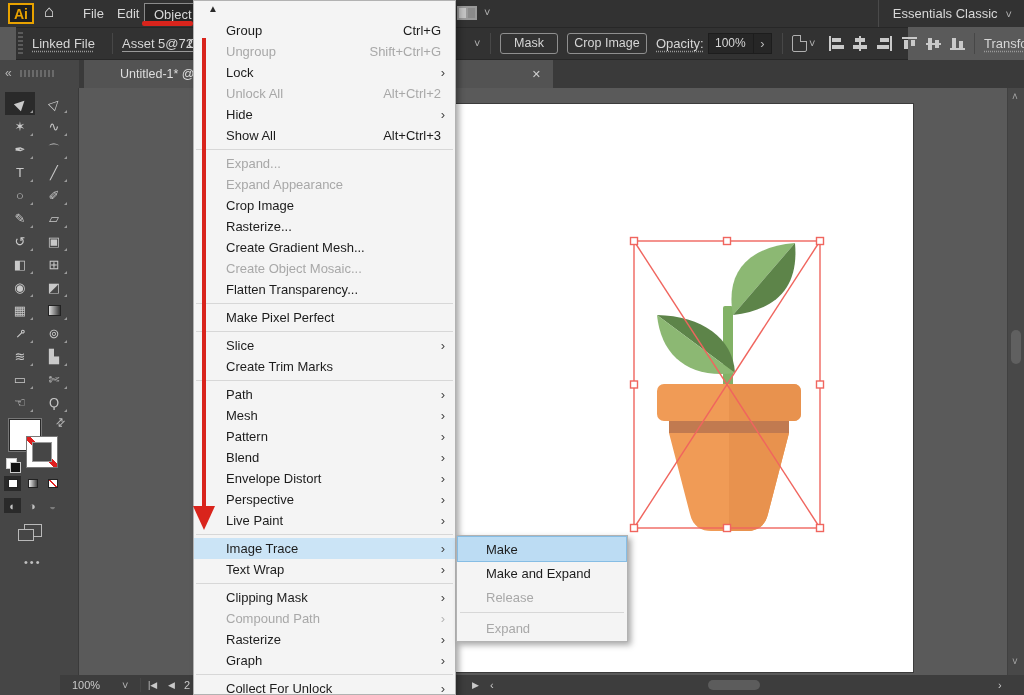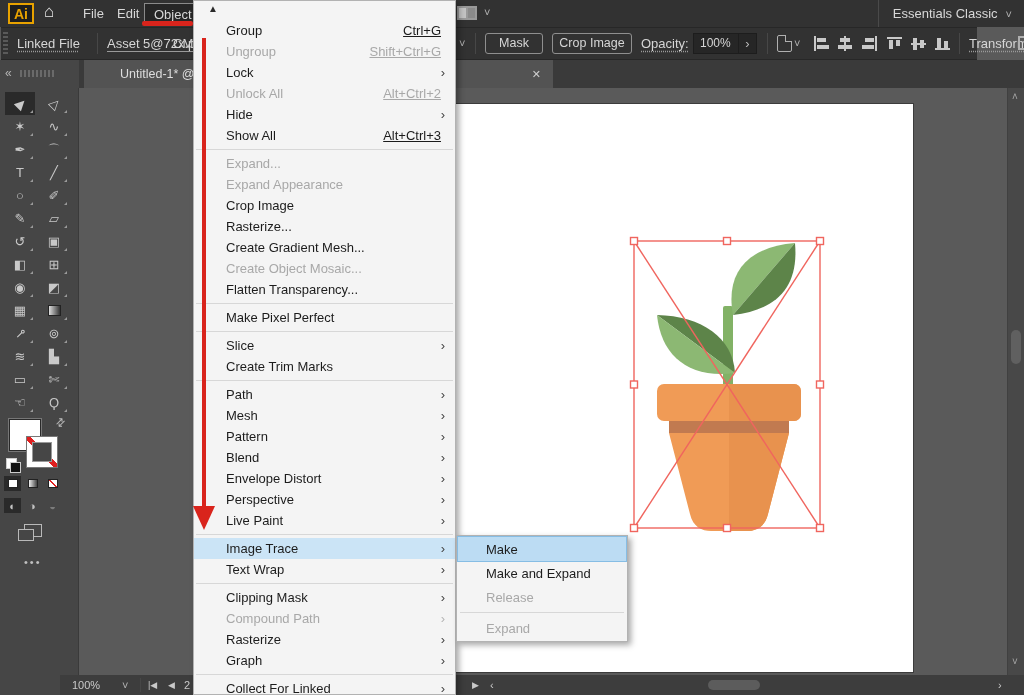--- a/index.html
+++ b/index.html
@@ -14,21 +14,21 @@
   .menu-item { position:absolute; top:3px; height:21px; line-height:21px; padding:0 9px; }
   .menu-item.active { border:1px solid #8a8a8a; background:#262626; }
   .arrange-icon { position:absolute; left:457px; top:6px; width:20px; height:14px; background:#9a9a9a; display:flex; gap:2px; padding:2px; }
   .arrange-icon div { background:#6e6e6e; }
   .arrange-icon .p1 { width:7px; height:10px; background:#c4c4c4; }
   .arrange-icon .p2 { flex:1; background:#8a8a8a; }
   .chev { color:#b5b5b5; font-size:11px; }
   .top-right { position:absolute; right:12px; top:0; height:27px; display:flex; align-items:center; gap:8px; border-left:1px solid #4a4a4a; padding-left:14px; }
 
   
-  .control-bar { position:absolute; left:1px; top:27px; width:976px; height:33px; background:#323232; border-top:1px solid #272727; border-bottom:1px solid #272727; color:#d6d6d6; font-size:13px; z-index:30; }
+  .control-bar { position:absolute; left:16px; top:27px; width:892px; height:33px; background:#323232; border-top:1px solid #272727; border-bottom:1px solid #272727; color:#d6d6d6; font-size:13px; z-index:30; }
   .grip { position:absolute; left:2px; top:4px; width:5px; height:24px; background:repeating-linear-gradient(#5a5a5a 0 2px, transparent 2px 4px); }
   .cb-item { position:absolute; top:0; height:31px; line-height:31px; }
   .dotted-u { text-decoration:underline; text-decoration-style:dotted; text-underline-offset:3px; text-decoration-color:#9a9a9a; }
   .solid-u { text-decoration:underline; text-underline-offset:3px; text-decoration-color:#9a9a9a; }
   .vsep { position:absolute; top:5px; width:1px; height:21px; background:#474747; }
   .btn { position:absolute; top:5px; height:21px; line-height:19px; border:1px solid #8f8f8f; border-radius:3px; text-align:center; color:#d6d6d6; font-size:12.5px; }
   .opacity-field { position:absolute; top:5px; left:692px; width:46px; height:21px; background:#262626; border:1px solid #1d1d1d; line-height:19px; padding-left:6px; font-size:12px; }
   .opacity-arrow { position:absolute; top:5px; left:738px; width:18px; height:21px; background:#262626; border:1px solid #1d1d1d; border-left:none; text-align:center; line-height:19px; color:#bbb; }
   .alignto-page { position:absolute; left:776px; top:7px; width:15px; height:17px; border:1.5px solid #b0b0b0; border-radius:2px; }
   .alignto-page:after { content:""; position:absolute; right:-1px; top:-1px; width:6px; height:6px; background:#323232; border-left:1.5px solid #b0b0b0; border-bottom:1.5px solid #b0b0b0; }
@@ -88,21 +88,21 @@
   .screen-mode { position:absolute; left:24px; top:436px; width:18px; height:13px; border:1.5px solid #b9b9b9; }
   .screen-mode:after { content:""; position:absolute; left:-7px; top:4px; width:14px; height:10px; border:1.5px solid #b9b9b9; background:#464646; }
   .more-dots { position:absolute; left:24px; top:468px; color:#c0c0c0; letter-spacing:2px; font-size:11px; }
 
   
   .obj-menu { position:absolute; left:193px; top:0; width:263px; height:695px; background:#f4f4f4; border:1px solid #b2b2b2; box-shadow:3px 3px 6px rgba(0,0,0,.35); z-index:40; font-size:13px; color:#1c1c1c; }
   .scroll-up { height:19px; position:relative; }
   .scroll-up span { position:absolute; left:14px; top:2px; font-size:10px; color:#2a2a2a; }
   .m-row { height:21px; display:flex; align-items:center; padding:0 8px 0 32px; position:relative; }
   .m-row .lbl { flex:1; white-space:nowrap; }
-  .m-row .sc { white-space:nowrap; padding-right:6px;text-decoration:underline; }
+  .m-row .sc { white-space:nowrap; padding-right:6px; }
   .m-row .arr { position:absolute; right:10px; color:#444; font-size:13px; }
   .m-row.disabled { color:#a8a8a8; }
   .m-row.disabled .arr { color:#b5b5b5; }
   .m-row.hl { background:#cbe4f6; }
   .m-sep { height:7px; position:relative; }
   .m-sep:after { content:""; position:absolute; left:2px; right:2px; top:3px; height:1px; background:#d7d7d7; }
 
   
   .sub-menu { position:absolute; left:456px; top:535px; width:172px; background:#f4f4f4; border:1px solid #b2b2b2; box-shadow:3px 3px 6px rgba(0,0,0,.35); z-index:45; font-size:13px; color:#1c1c1c; padding:1px; }
   .sub-menu .m-row { padding-left:28px; height:24px; }
@@ -490,21 +490,21 @@
         <div class="m-row">
           <span class="lbl">Rasterize</span>
           <span class="arr">›</span>
         </div>
         <div class="m-row">
           <span class="lbl">Graph</span>
           <span class="arr">›</span>
         </div>
         <div class="m-sep"></div>
         <div class="m-row">
-          <span class="lbl">Collect For Linked</span>
+          <span class="lbl">Collect For Unlock</span>
           <span class="arr">›</span>
         </div>
       </div>
   </div>
 
   <div class="sub-menu">
     <div id="sub-menu-items">
         <div class="m-row hl">
           <span class="lbl">Make</span>
         </div>

